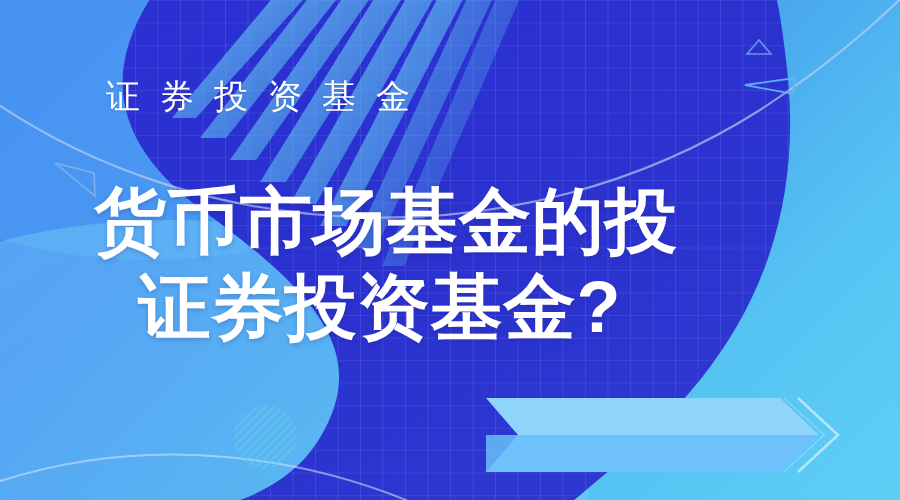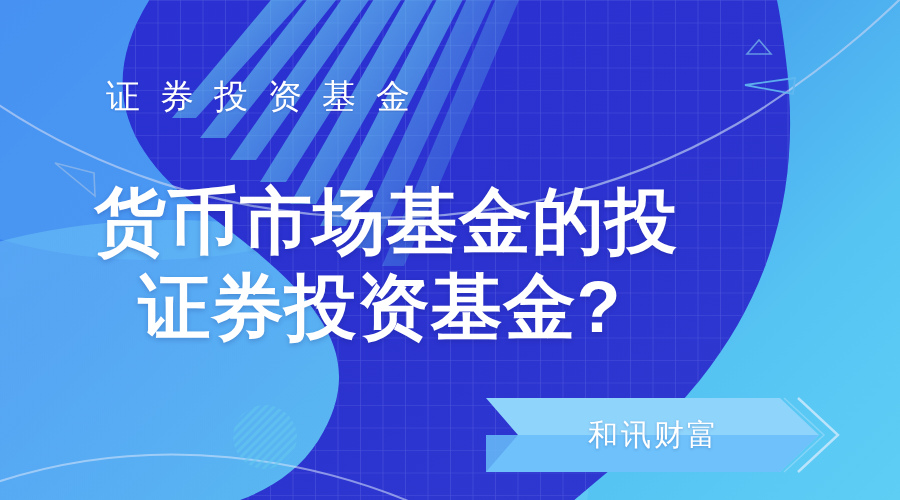--- a/index.html
+++ b/index.html
@@ -221,16 +221,15 @@
       <path d="M 8,2 L 300,2 L 340,39 L 300,39 L 8,39 L 30,20 Z" fill="url(#badgeGradTop)" opacity="0"></path>
 
       <path d="M 8,2 L 302,2 L 341,39 L 302,76 L 8,76 L 40,39 Z" fill="#8fd4fb"></path>
       <path d="M 8,39 L 302,39 L 341,39 L 302,76 L 8,76 Z" fill="#68bdf9" opacity="0.85"></path>
 
       <path d="M 0,2 L 20,2 L -14,39 L 20,76 L 0,76 L -34,39 Z" fill="#2b32cf" opacity="0"></path>
 
       <path d="M 320,2 L 360,39 L 320,76" fill="none" stroke="#cbe9fd" stroke-width="2.4" opacity="0.85"></path>
       <path d="M 306,2 L 346,39 L 306,76" fill="none" stroke="#aadffc" stroke-width="1.6" opacity="0.5"></path>
     </svg>
-    <div id="badge-label">和讯财富</div>
   </div>
 
 </div>
 
 </body></html>

